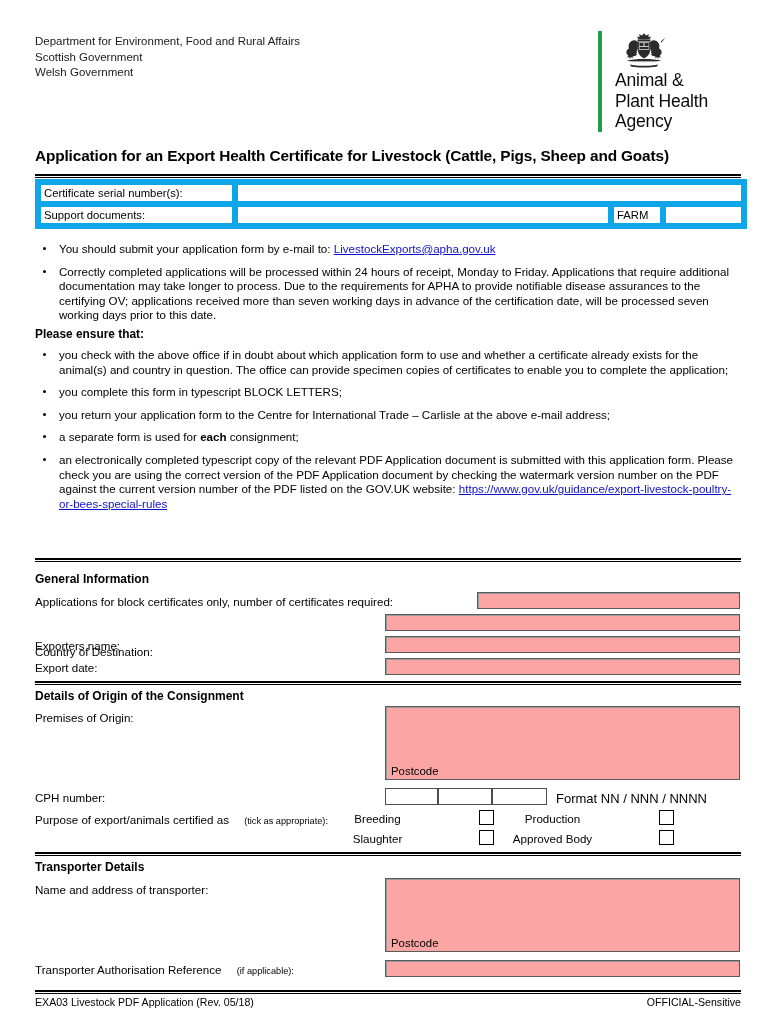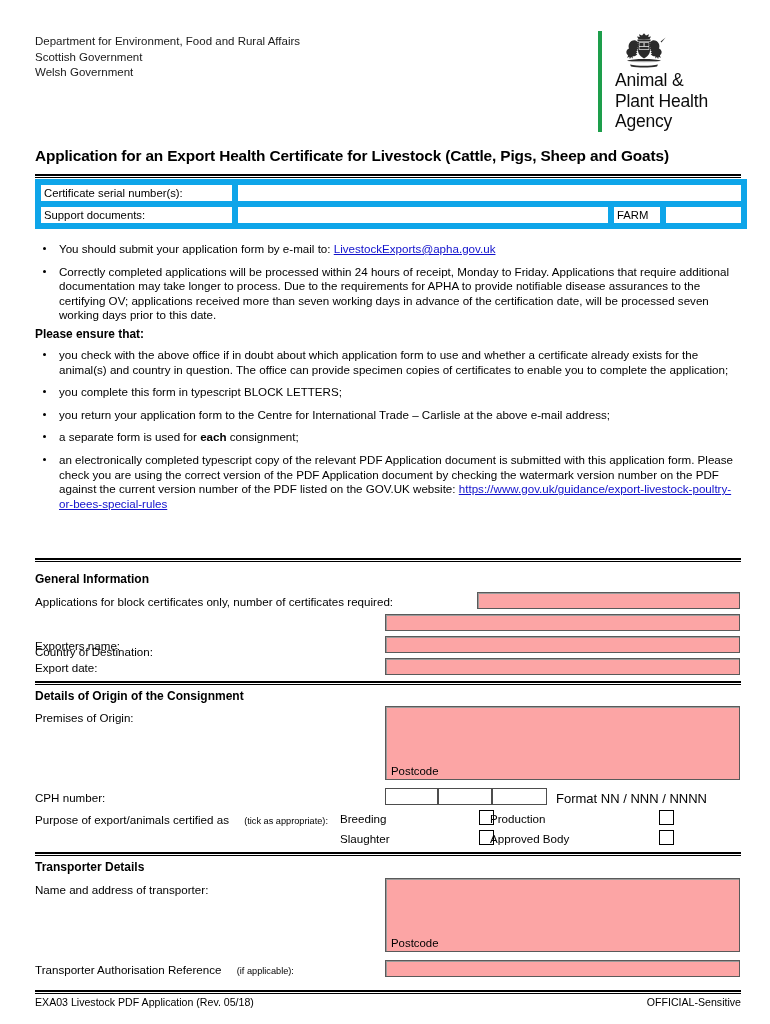--- a/index.html
+++ b/index.html
@@ -192,21 +192,21 @@
     position: absolute;
     width: 15px; height: 15px;
     border: 1.6px solid #000;
     background: #fff;
     box-sizing: border-box;
   }
   .chk-label {
     position: absolute;
     font-size: 11.6px;
     white-space: nowrap;
-    text-align: left;
+    text-align: center;
   }
 
   
   .footer-left {
     position: absolute;
     left: 35px; top: 996px;
     font-size: 10.6px;
   }
   .footer-right {
     position: absolute;

